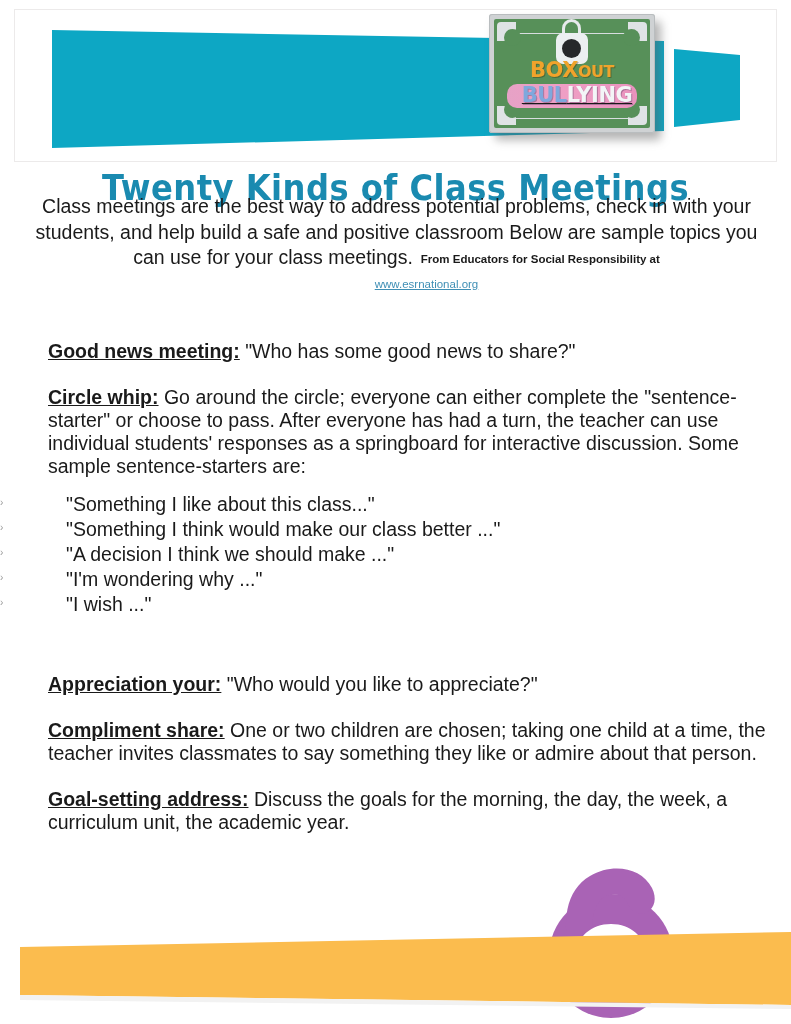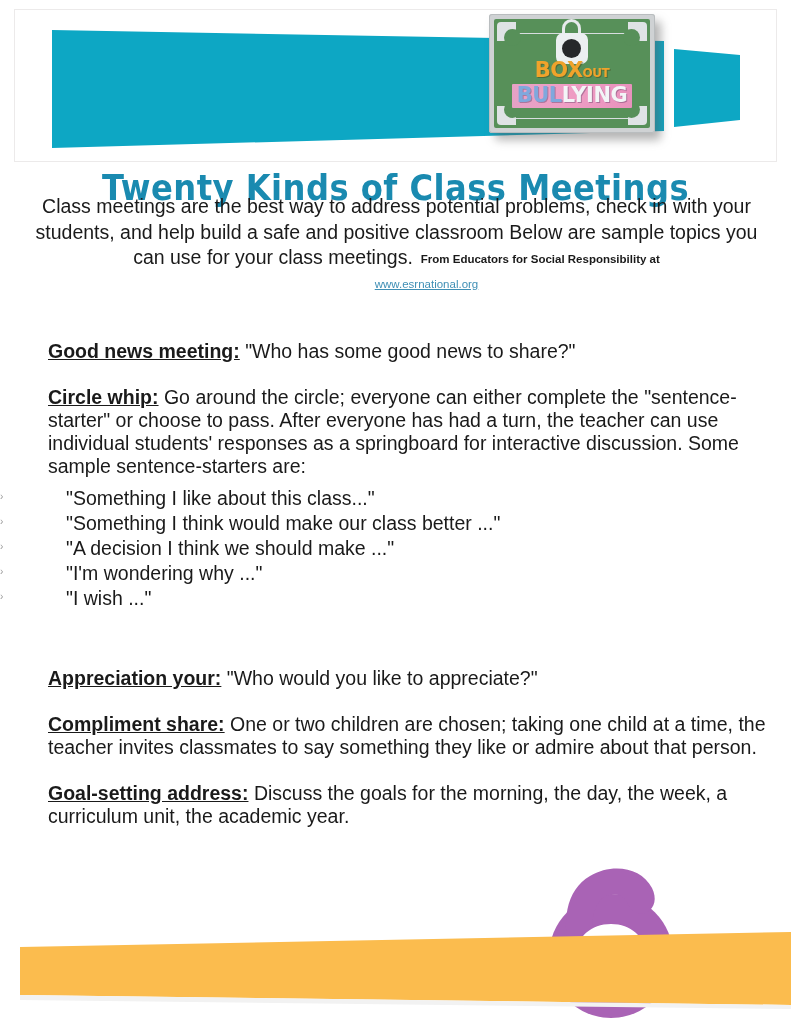--- a/index.html
+++ b/index.html
@@ -160,27 +160,28 @@
     line-height: 1;
   }
   #logo-line1 {
     font-family: "DejaVu Sans", sans-serif;
     font-weight: bold;
     font-size: 21px;
     letter-spacing: -0.5px;
     color: #f0a32b;
     text-shadow: 1px 1px 0 rgba(60,40,0,0.35);
   }
-  #logo-line1 .small { font-size: 12px; }
+  #logo-line1 .small { font-size: 16px; }
   #logo-line2-wrap {
     margin-top: 3px;
     display: inline-block;
-    padding: 1px 5px 2px 5px;
+    padding: 1px 5px 2px 15px;
     background: linear-gradient(90deg,#e6a2c6 0%, #ef9ec4 45%, #e892bd 100%);
-    border-radius: 1px;
+    border-radius: 10px;
+    text-decoration: underline;
   }
   #logo-line2 {
     font-family: "DejaVu Sans", sans-serif;
     font-weight: bold;
     font-size: 21px;
     letter-spacing: -0.5px;
     color: #f3f5f7;
     text-shadow: 1px 1px 0 rgba(60,40,80,0.35);
   }
   #logo-line2 .blue { color: #7fa8dd; }
@@ -235,21 +236,21 @@
     top: 340px;
     width: 728px;
   }
   .para {
     font-size: 19.5px;
     line-height: 23px;
     color: #1a1a1a;
     margin: 0 0 23px 0;
   }
   .para b { font-weight: bold; text-decoration: underline; }
-  .para.tight { margin-bottom: 8px; }
+  .para.tight { margin-bottom: 14px; }
 
   .starters {
     list-style: none;
     margin: 0;
     padding: 0;
   }
   .starters li {
     position: relative;
     font-size: 19.5px;
     line-height: 25px;

